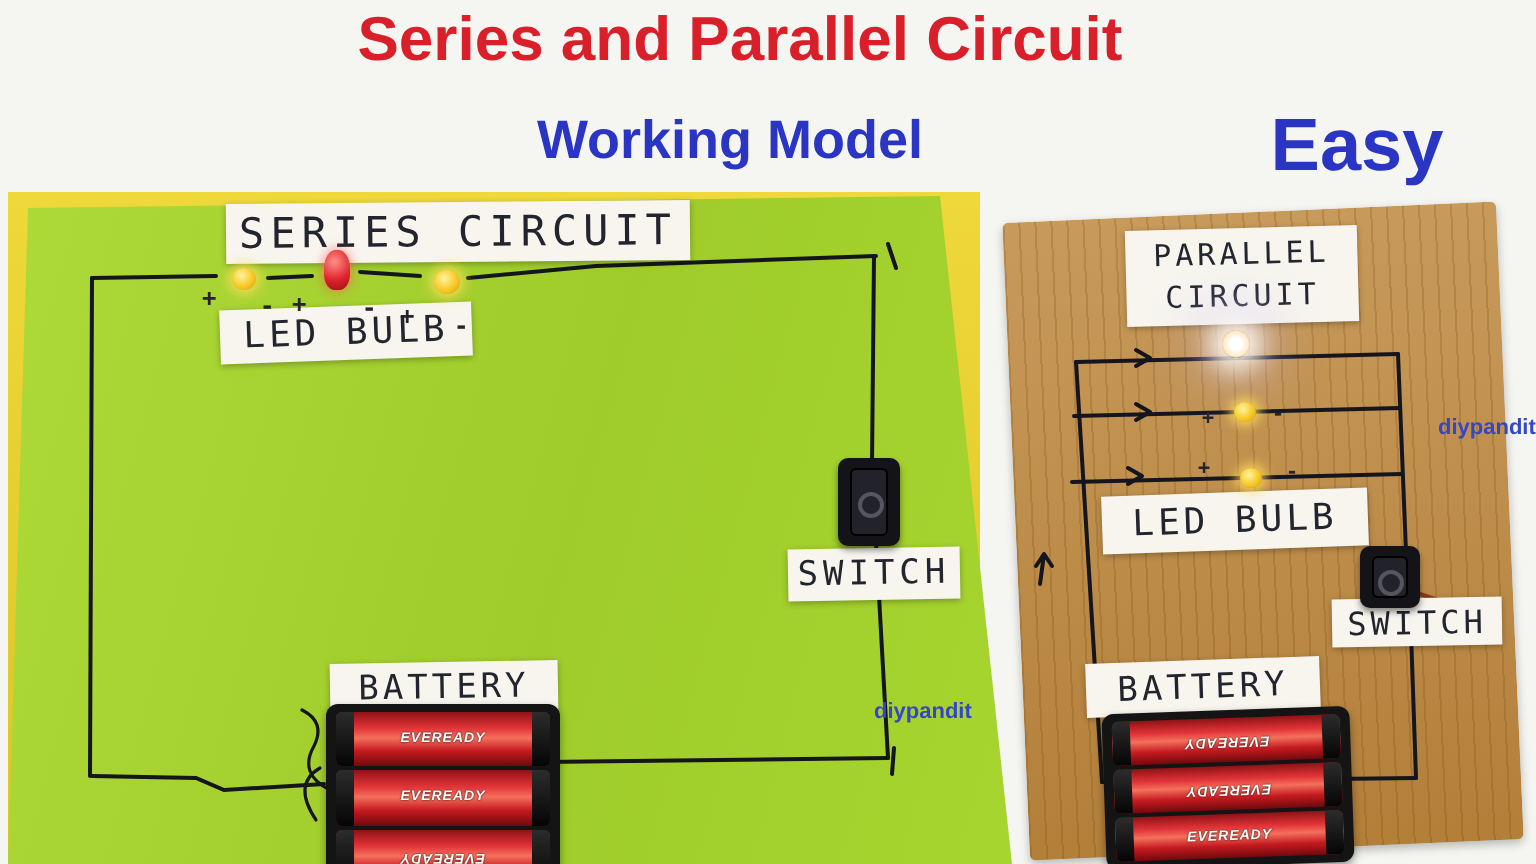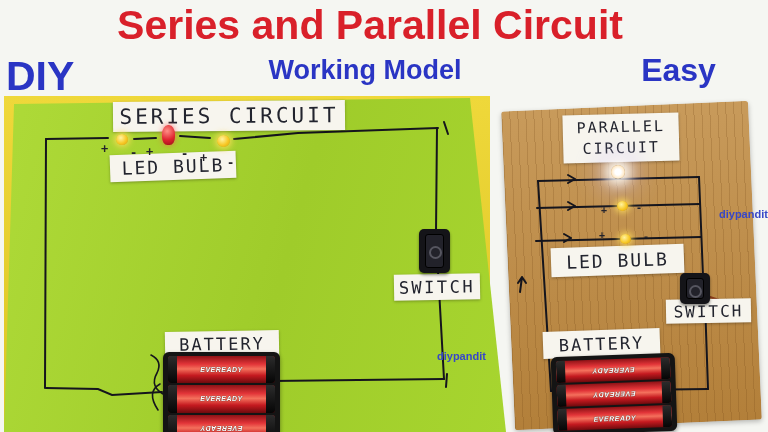--- a/index.html
+++ b/index.html
@@ -1,24 +1,24 @@
 <!DOCTYPE html>
 <html><head>
 <meta charset="utf-8">
 <style>
   html,body{margin:0;padding:0;}
   #stage{position:relative;width:768px;height:432px;overflow:hidden;
     background:#f5f6f2;font-family:"Liberation Sans",sans-serif;}
 
   
   .hdr{position:absolute;font-weight:bold;z-index:40;white-space:nowrap;}
-  #title{left:0;top:2px;width:740px;text-align:center;font-size:41px;color:#d9202a;letter-spacing:0;}
+  #title{left:0;top:2px;width:740px;text-align:center;font-size:31px;color:#d9202a;letter-spacing:0;}
   #diy{left:6px;top:53px;font-size:41px;color:#2a35c4;}
   #working{left:200px;top:55px;width:330px;text-align:center;font-size:27px;color:#2a35c4;}
-  #easy{left:616px;top:52px;width:125px;text-align:center;font-size:32px;color:#2a35c4;}
+  #easy{left:616px;top:52px;width:125px;text-align:center;font-size:37px;color:#2a35c4;}
 
   
   #backing{position:absolute;left:4px;top:96px;width:486px;height:336px;
     background:linear-gradient(180deg,#efd83a,#dcc424);z-index:1;}
   #greenboard{position:absolute;left:4px;top:96px;width:502px;height:336px;z-index:2;
     background:linear-gradient(105deg,#aeda38,#9fcc2a 55%,#a7d52f);
     clip-path:polygon(10px 8px,466px 2px,502px 336px,0px 336px);}
   #cardboard{position:absolute;left:508px;top:106px;width:247px;height:319px;z-index:2;
     background-color:#bf8a40;
     background-image:repeating-linear-gradient(90deg,rgba(115,70,20,.22) 0 1px,rgba(255,255,255,0) 1px 8px),
@@ -131,21 +131,20 @@
 
       <path d="M575,179 L568,175 M575,179 L568,183"></path>
       <path d="M575,206 L568,202 M575,206 L568,210"></path>
       <path d="M571,238 L564,234 M571,238 L564,242"></path>
       <path d="M520,292 L522,277 M522,277 L518,283 M522,277 L526,283"></path>
       <path d="M710,297 l9,3" stroke="#8a3c1a"></path>
     </g>
   </svg>
 
   <div id="title" class="hdr">Series and Parallel Circuit</div>
-  <div id="diy" class="hdr">DIY</div>
   <div id="working" class="hdr">Working Model</div>
   <div id="easy" class="hdr">Easy</div>
 
   <div id="lbl-series" class="paper">SERIES CIRCUIT</div>
   <div id="lbl-ledbulb-l" class="paper">LED BULB</div>
   <div id="lbl-switch-l" class="paper">SWITCH</div>
   <div id="lbl-battery-l" class="paper">BATTERY</div>
 
   <div id="led-s1" class="led yellow"></div>
   <div id="led-s2" class="led red"></div>

